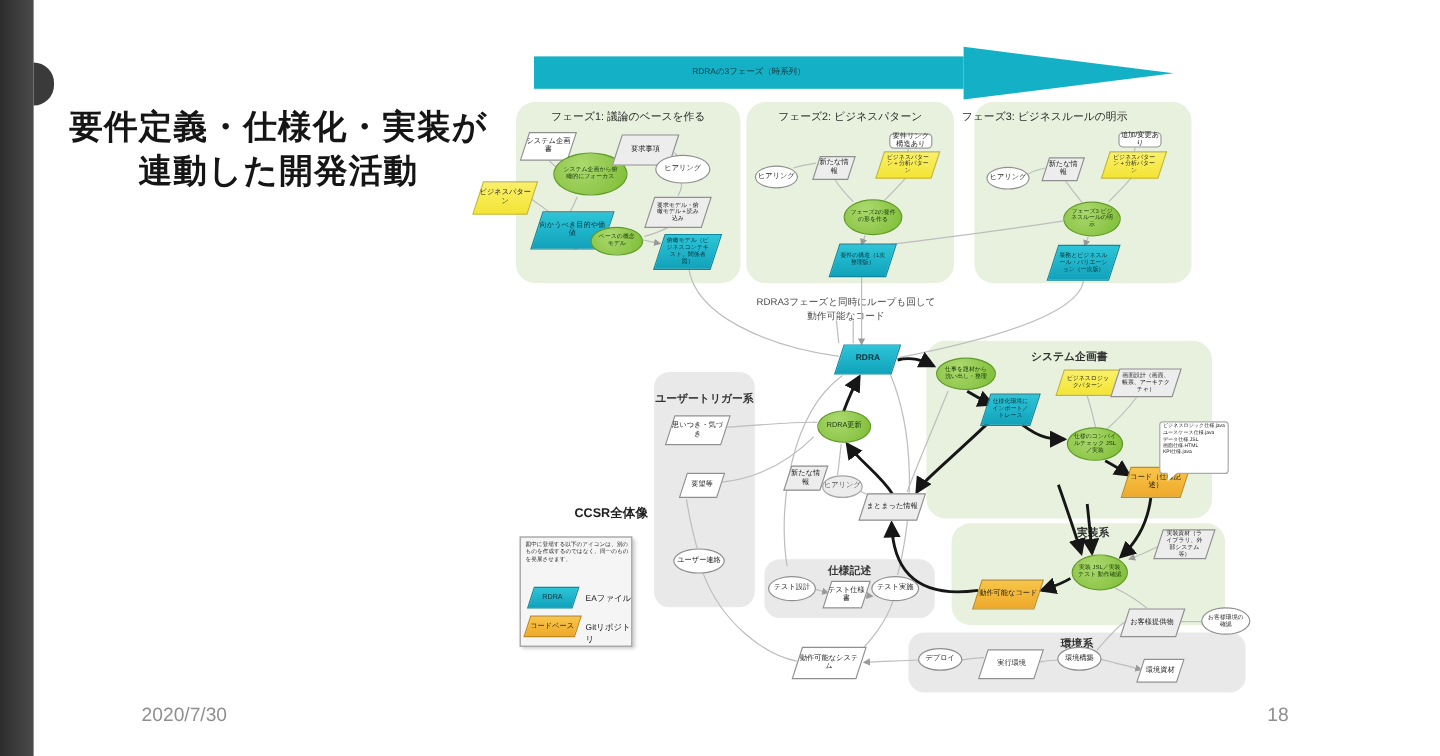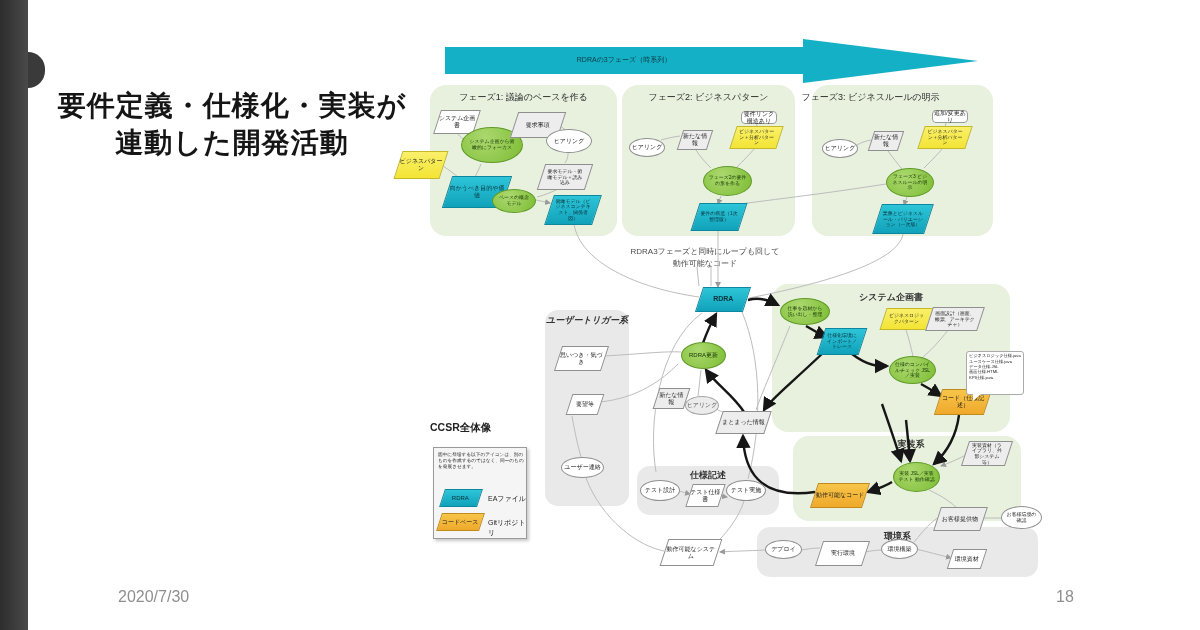--- a/index.html
+++ b/index.html
@@ -51,21 +51,21 @@
   .orangen{background:linear-gradient(180deg,#f7c549,#efa92b);border-color:#c08a1c;}
   .noter{border:1px solid #9a9a9a;border-radius:4px;background:#fff;}
   
   .callout{position:absolute;left:966px;top:351px;width:56px;height:42px;background:#fff;border:1px solid #aaa;
            border-radius:3px;z-index:4;overflow:visible;}
   .callout:after{content:"";position:absolute;left:6px;bottom:-7px;width:0;height:0;
                  border-top:8px solid #fff;border-right:9px solid transparent;}
   .callout-inner{transform:scale(.7);transform-origin:0 0;width:142%;padding:2px 3px;font-size:6px;
                  line-height:1.3;color:#222;text-align:left;white-space:nowrap;}
   
-  .legend-title{position:absolute;left:430px;top:421px;width:110px;text-align:left;
+  .legend-title{position:absolute;left:430px;top:421px;width:110px;text-align:right;
                 font-size:10.5px;font-weight:700;color:#222;z-index:2;}
   .legend-box{position:absolute;left:433px;top:447px;width:92px;height:90px;background:#f5f5f5;
               border:1px solid #9a9a9a;box-shadow:2px 2px 3px rgba(0,0,0,.22);z-index:2;}
   .legend-note{position:absolute;left:4px;top:3px;transform:scale(.78);transform-origin:0 0;width:125%;
                font-size:6px;line-height:1.35;color:#222;text-align:left;}
   .legend-item-label{position:absolute;font-size:7px;color:#222;}
   svg.wires{position:absolute;left:0;top:0;z-index:2;pointer-events:none;}
 </style>
 </head>
 <body>
@@ -93,21 +93,21 @@
   <div class="panel-title" style="left:430px;top:91px;width:187px;">フェーズ1: 議論のベースを作る</div>
   <div class="panel-title" style="left:622px;top:91px;width:173px;">フェーズ2: ビジネスパターン</div>
   <div class="panel-title" style="left:780px;top:91px;width:181px;">フェーズ3: ビジネスルールの明示</div>
 
   <div class="loop-note">
     <div>RDRA3フェーズと同時にループも回して</div>
     <div>動作可能なコード</div>
   </div>
 
   <div class="panel panel-gray" style="left:545px;top:310px;width:84px;height:196px;"></div>
-  <div class="sec-title" style="left:545px;top:314px;width:84px;font-style:italic;">ユーザートリガー系</div>
+  <div class="sec-title" style="left:545px;top:326px;width:84px;">ユーザートリガー系</div>
 
   <div class="panel panel-green" style="left:772px;top:284px;width:238px;height:148px;"></div>
   <div class="sec-title" style="left:772px;top:291px;width:238px;">システム企画書</div>
 
   <div class="panel panel-gray" style="left:637px;top:466px;width:142px;height:49px;"></div>
   <div class="sec-title" style="left:637px;top:469px;width:142px;">仕様記述</div>
 
   <div class="panel panel-green" style="left:793px;top:436px;width:228px;height:85px;"></div>
   <div class="sec-title" style="left:840px;top:438px;width:142px;">実装系</div>
 

